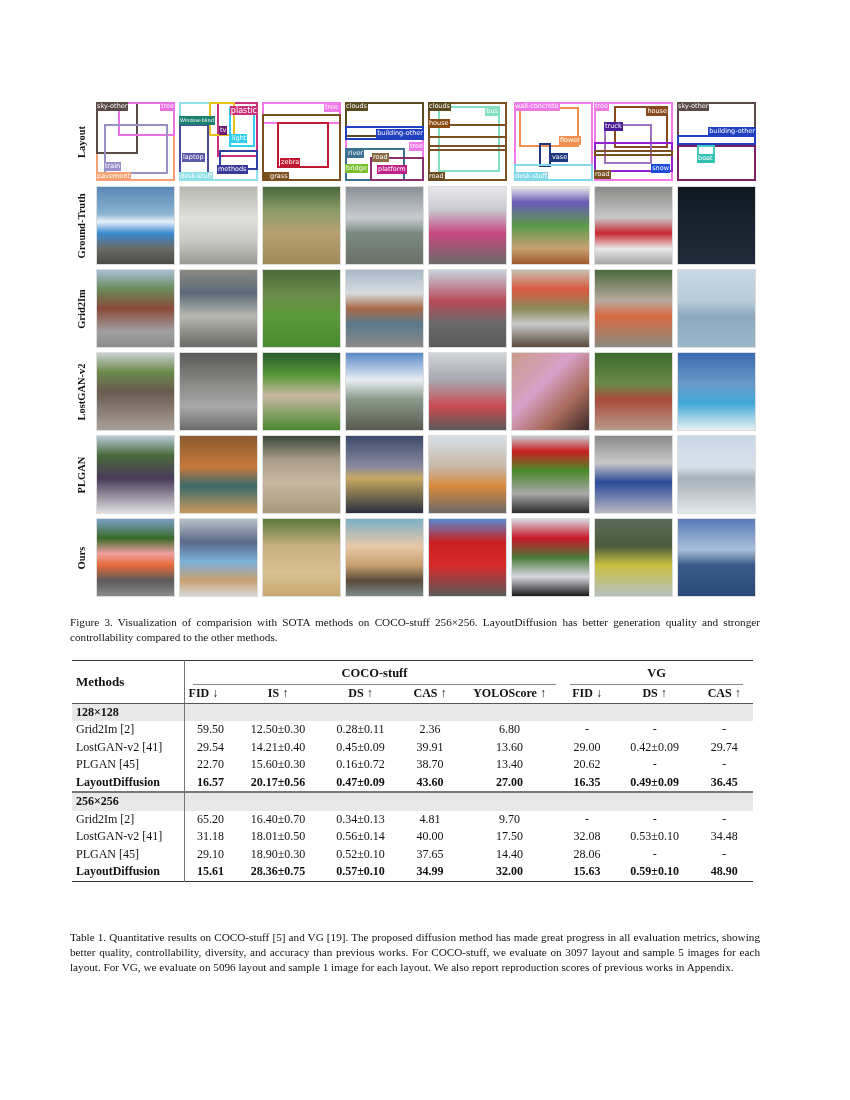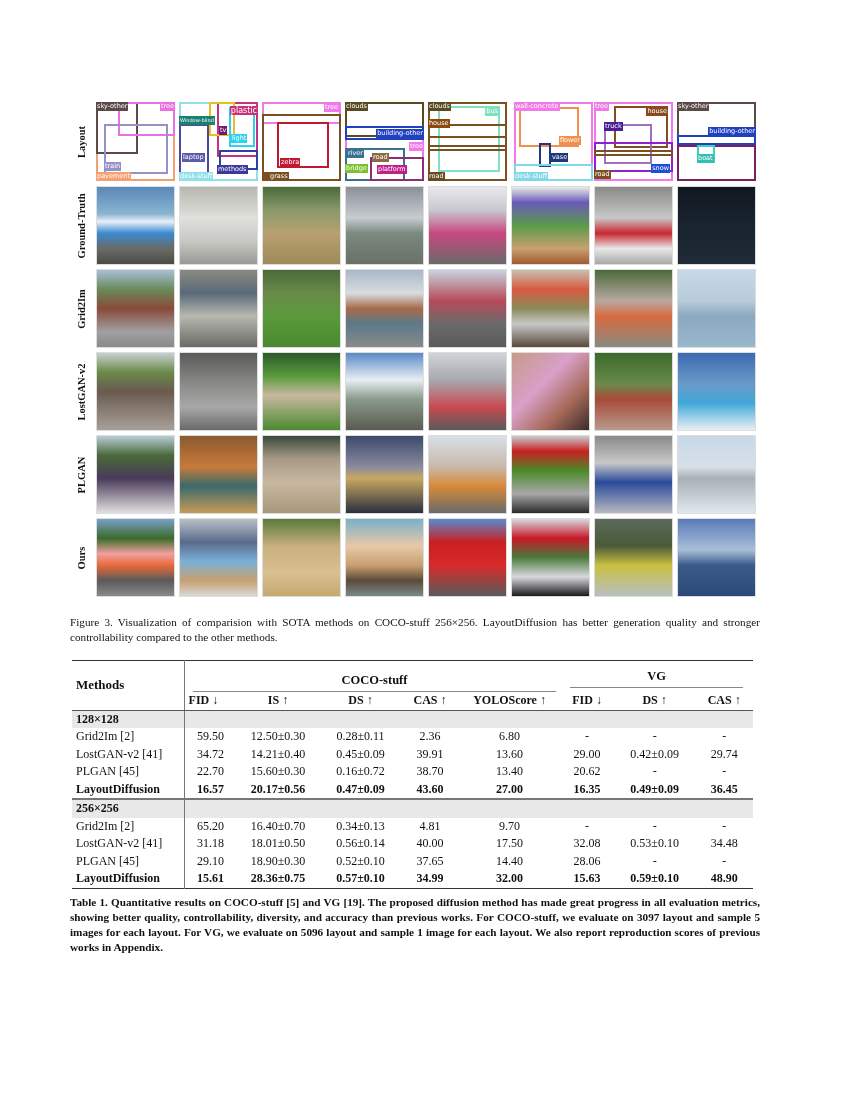--- a/index.html
+++ b/index.html
@@ -19,21 +19,21 @@
   
   .layout-cell { background: #fff; }
   .lbox { position: absolute; box-sizing: border-box; border-style: solid; border-width: 2px; }
   .ltag { position: absolute; font-family: "DejaVu Sans", sans-serif; font-size: 6.5px;
           color: #fff; padding: 0 1px; line-height: 9px; white-space: nowrap; }
 
   
   .caption { position: absolute; left: 70px; width: 690px; font-size: 11.2px; line-height: 15px;
              text-align: justify; }
   .fig-caption { top: 615px; }
-  .tab-caption { top: 895px; font-weight: bold; }
+  .tab-caption { top: 930px; }
 
   
   .table-wrap { position: absolute; left: 72px; top: 660px; width: 681px; }
   table { border-collapse: collapse; width: 681px; font-size: 12px; }
   td, th { padding: 0 4px; height: 17.5px; white-space: nowrap; }
   th { font-weight: bold; }
   .top-rule { border-top: 1.6px solid #333; }
   .mid-rule { border-bottom: 1.6px solid #555; }
   .sep-rule { border-top: 2px solid #777; }
   .bot-rule { border-bottom: 1.6px solid #333; }
@@ -223,21 +223,21 @@
   </div>
 </div>
 
 <div class="caption fig-caption">Figure 3. Visualization of comparision with SOTA methods on COCO-stuff 256×256. LayoutDiffusion has better generation quality and stronger controllability compared to the other methods.</div>
 
 <div class="table-wrap">
   <table>
     <tbody>
         <tr class="top-rule">
       <th rowspan="2" class="vline mid-rule" style="text-align:left;width:104px;font-size:13px;">Methods</th>
-      <th colspan="5" class="hdr-group" style="padding-top:12px;">
+      <th colspan="5" class="hdr-group" style="padding-top:5px;">
             <div class="hdr-under" style="margin:0 0 0 4px;padding-bottom:3px;">COCO-stuff</div>
           </th>
       <th colspan="3" class="hdr-group" style="padding-top:4px;">
             <div class="hdr-under" style="margin:0 6px;padding-bottom:3px;">VG</div>
           </th>
     </tr>
     <tr class="mid-rule">
       <th style="text-align:left;width:44px;">FID ↓</th>
       <th class="num" style="width:76px;">IS ↑</th>
       <th class="num" style="width:74px;">DS ↑</th>
@@ -258,21 +258,21 @@
       <td class="num">12.50±0.30</td>
       <td class="num">0.28±0.11</td>
       <td class="num">2.36</td>
       <td class="num">6.80</td>
       <td class="num">-</td>
       <td class="num">-</td>
       <td class="num">-</td>
     </tr>
     <tr>
       <td class="vline">LostGAN-v2 [41]</td>
-      <td class="num">34.72</td>
+      <td class="num">29.54</td>
       <td class="num">14.21±0.40</td>
       <td class="num">0.45±0.09</td>
       <td class="num">39.91</td>
       <td class="num">13.60</td>
       <td class="num">29.00</td>
       <td class="num">0.42±0.09</td>
       <td class="num">29.74</td>
     </tr>
     <tr>
       <td class="vline">PLGAN [45]</td>

